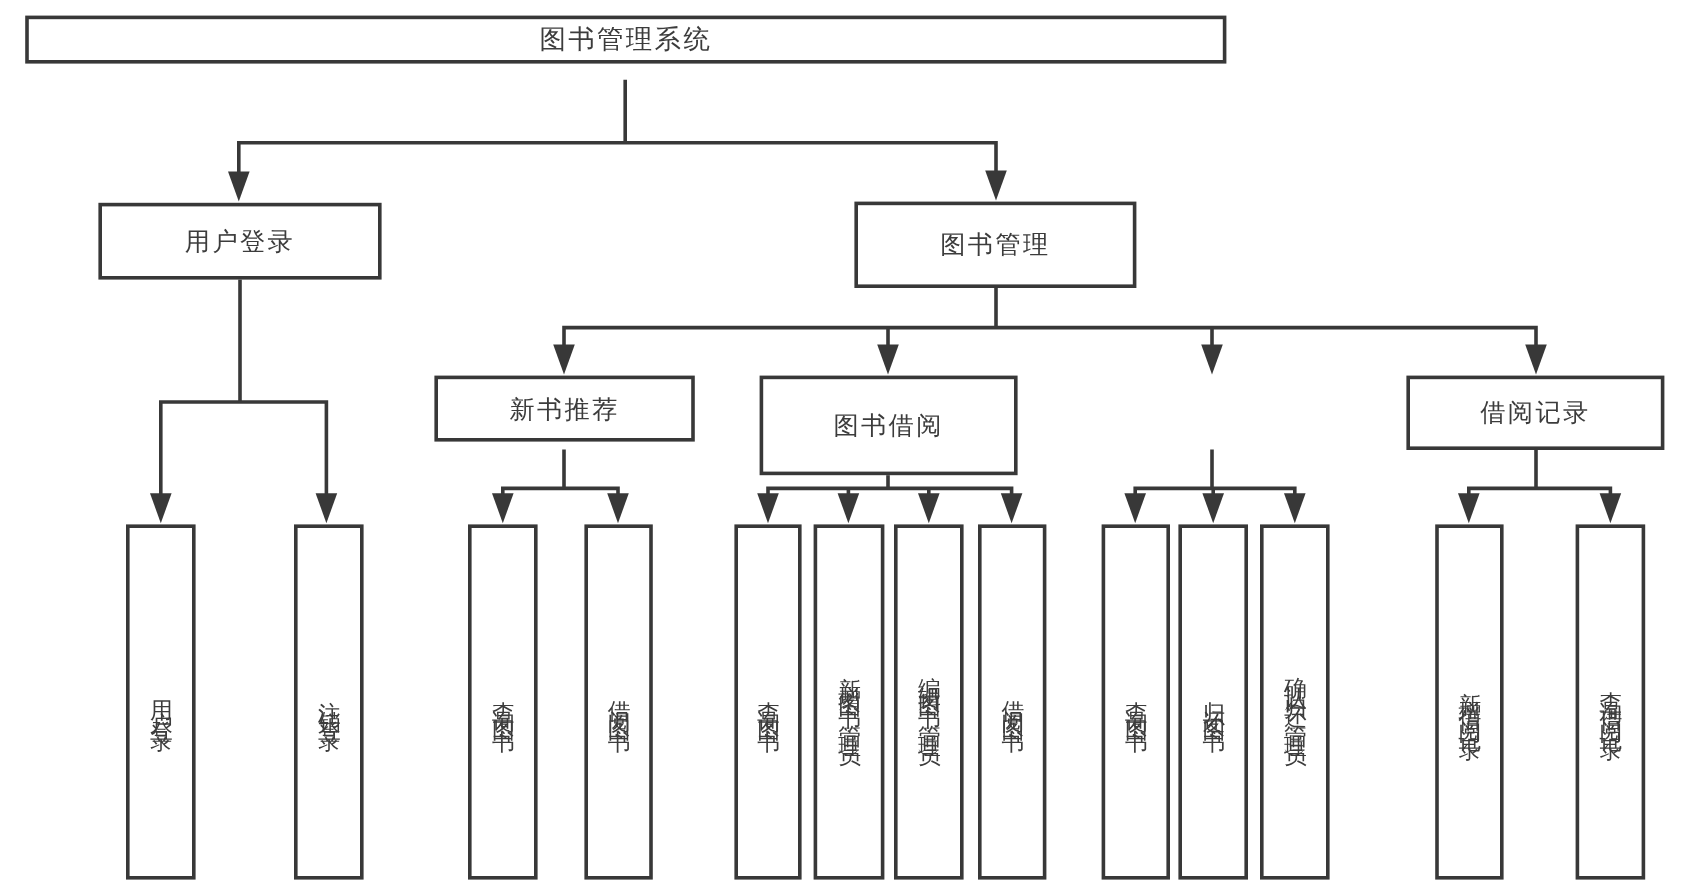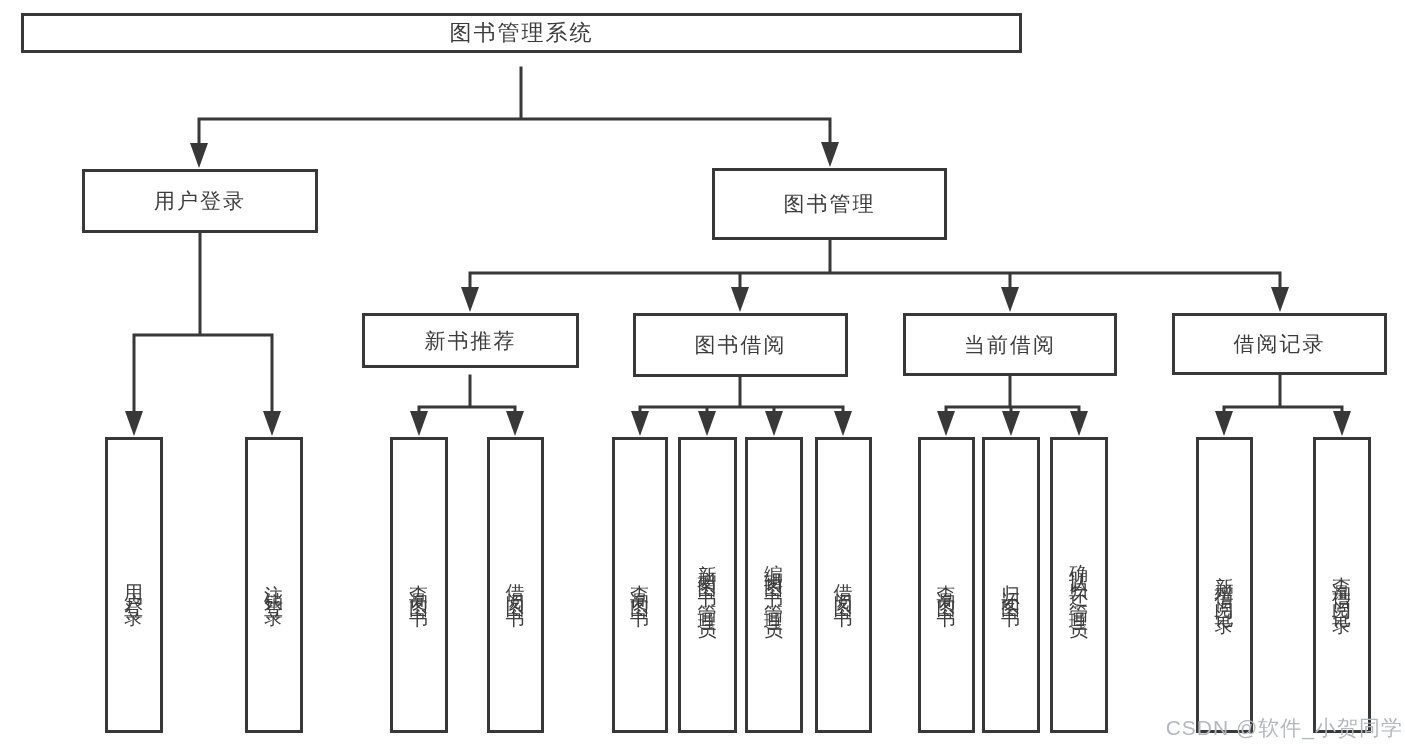--- a/index.html
+++ b/index.html
@@ -103,25 +103,22 @@
   <div class="box h-box" style="left:82px; top:169px; width:236px; height:64px;">
     <span>用户登录</span>
   </div>
   <div class="box h-box" style="left:712px; top:168px; width:235px; height:72px;">
     <span>图书管理</span>
   </div>
 
   <div class="box h-box" style="left:362px; top:313px; width:217px; height:55px;">
     <span>新书推荐</span>
   </div>
-  <div class="box h-box" style="left:633px; top:313px; width:215px; height:64px;">
+  <div class="box h-box" style="left:633px; top:313px; width:215px; height:83px;">
     <span>图书借阅</span>
-  </div>
-  <div class="box h-box" style="left:903px; top:313px; width:214px; height:63px;">
-    <span>当前借阅</span>
   </div>
   <div class="box h-box" style="left:1172px; top:313px; width:215px; height:62px;">
     <span>借阅记录</span>
   </div>
 
   <div class="box v-box" style="left:105px; top:437px; width:58px; height:296px;">
     <span>用户登录</span>
   </div>
   <div class="box v-box" style="left:245px; top:437px; width:58px; height:296px;">
     <span>注销登录</span>
@@ -157,15 +154,14 @@
     <span>确认归还（管理员）</span>
   </div>
 
   <div class="box v-box" style="left:1196px; top:437px; width:57px; height:296px;">
     <span>新增借阅记录</span>
   </div>
   <div class="box v-box" style="left:1313px; top:437px; width:58px; height:296px;">
     <span>查询借阅记录</span>
   </div>
 
-  <div class="watermark">CSDN @软件_小贺同学</div>
 
 </div>
 
 </body></html>

